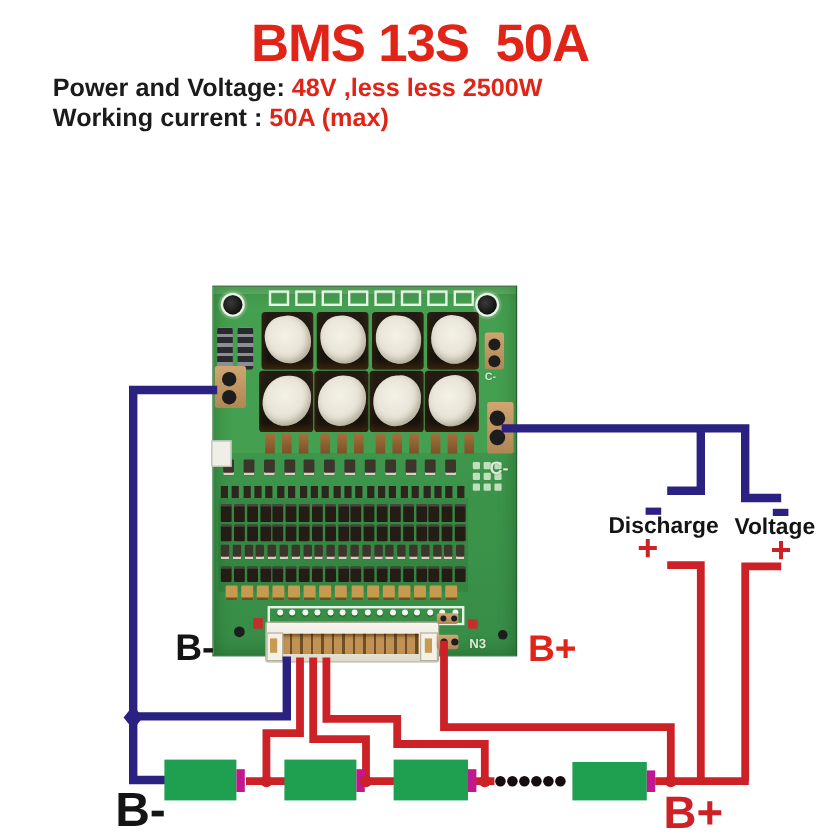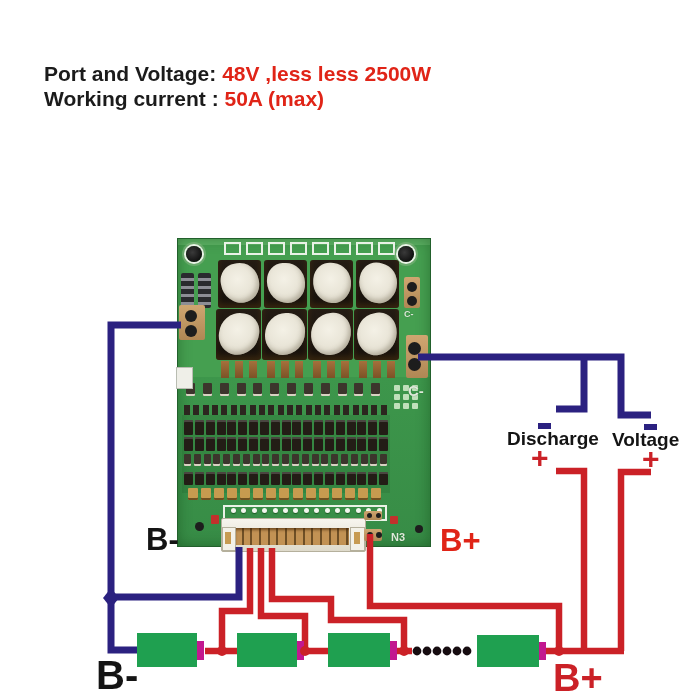--- a/index.html
+++ b/index.html
@@ -66,23 +66,24 @@
   .pindot{border-radius:50%;background:#f2f6ee;box-shadow:0 1px 1px rgba(0,40,0,.5);}
   .redsmd{background:#c2302c;border-radius:1px;}
   .padgrid{background:#bfe0ba;border-radius:1px;}
   .shade{background:rgba(10,35,12,.10);}
 </style>
 </head>
 <body>
 
 <div class="stage">
 
+  <div class="abs title">BMS 13S  50A</div>
 
   <div class="abs specs">
-    <div class="spec-line"><span>Port and Voltage: </span><span class="val">48V ,less less 2500W</span></div>
+    <div class="spec-line"><span>Power and Voltage: </span><span class="val">48V ,less less 2500W</span></div>
     <div class="spec-line"><span>Working current : </span><span class="val">50A (max)</span></div>
   </div>
 
 
   <div class="abs board" id="board">
       <div class="d silkdash" style="left: 46px; top: 3px; width: 13px; height: 9px;"></div>
       <div class="d silkdash" style="left: 68px; top: 3px; width: 13px; height: 9px;"></div>
       <div class="d silkdash" style="left: 90px; top: 3px; width: 13px; height: 9px;"></div>
       <div class="d silkdash" style="left: 112px; top: 3px; width: 13px; height: 9px;"></div>
       <div class="d silkdash" style="left: 134px; top: 3px; width: 13px; height: 9px;"></div>

